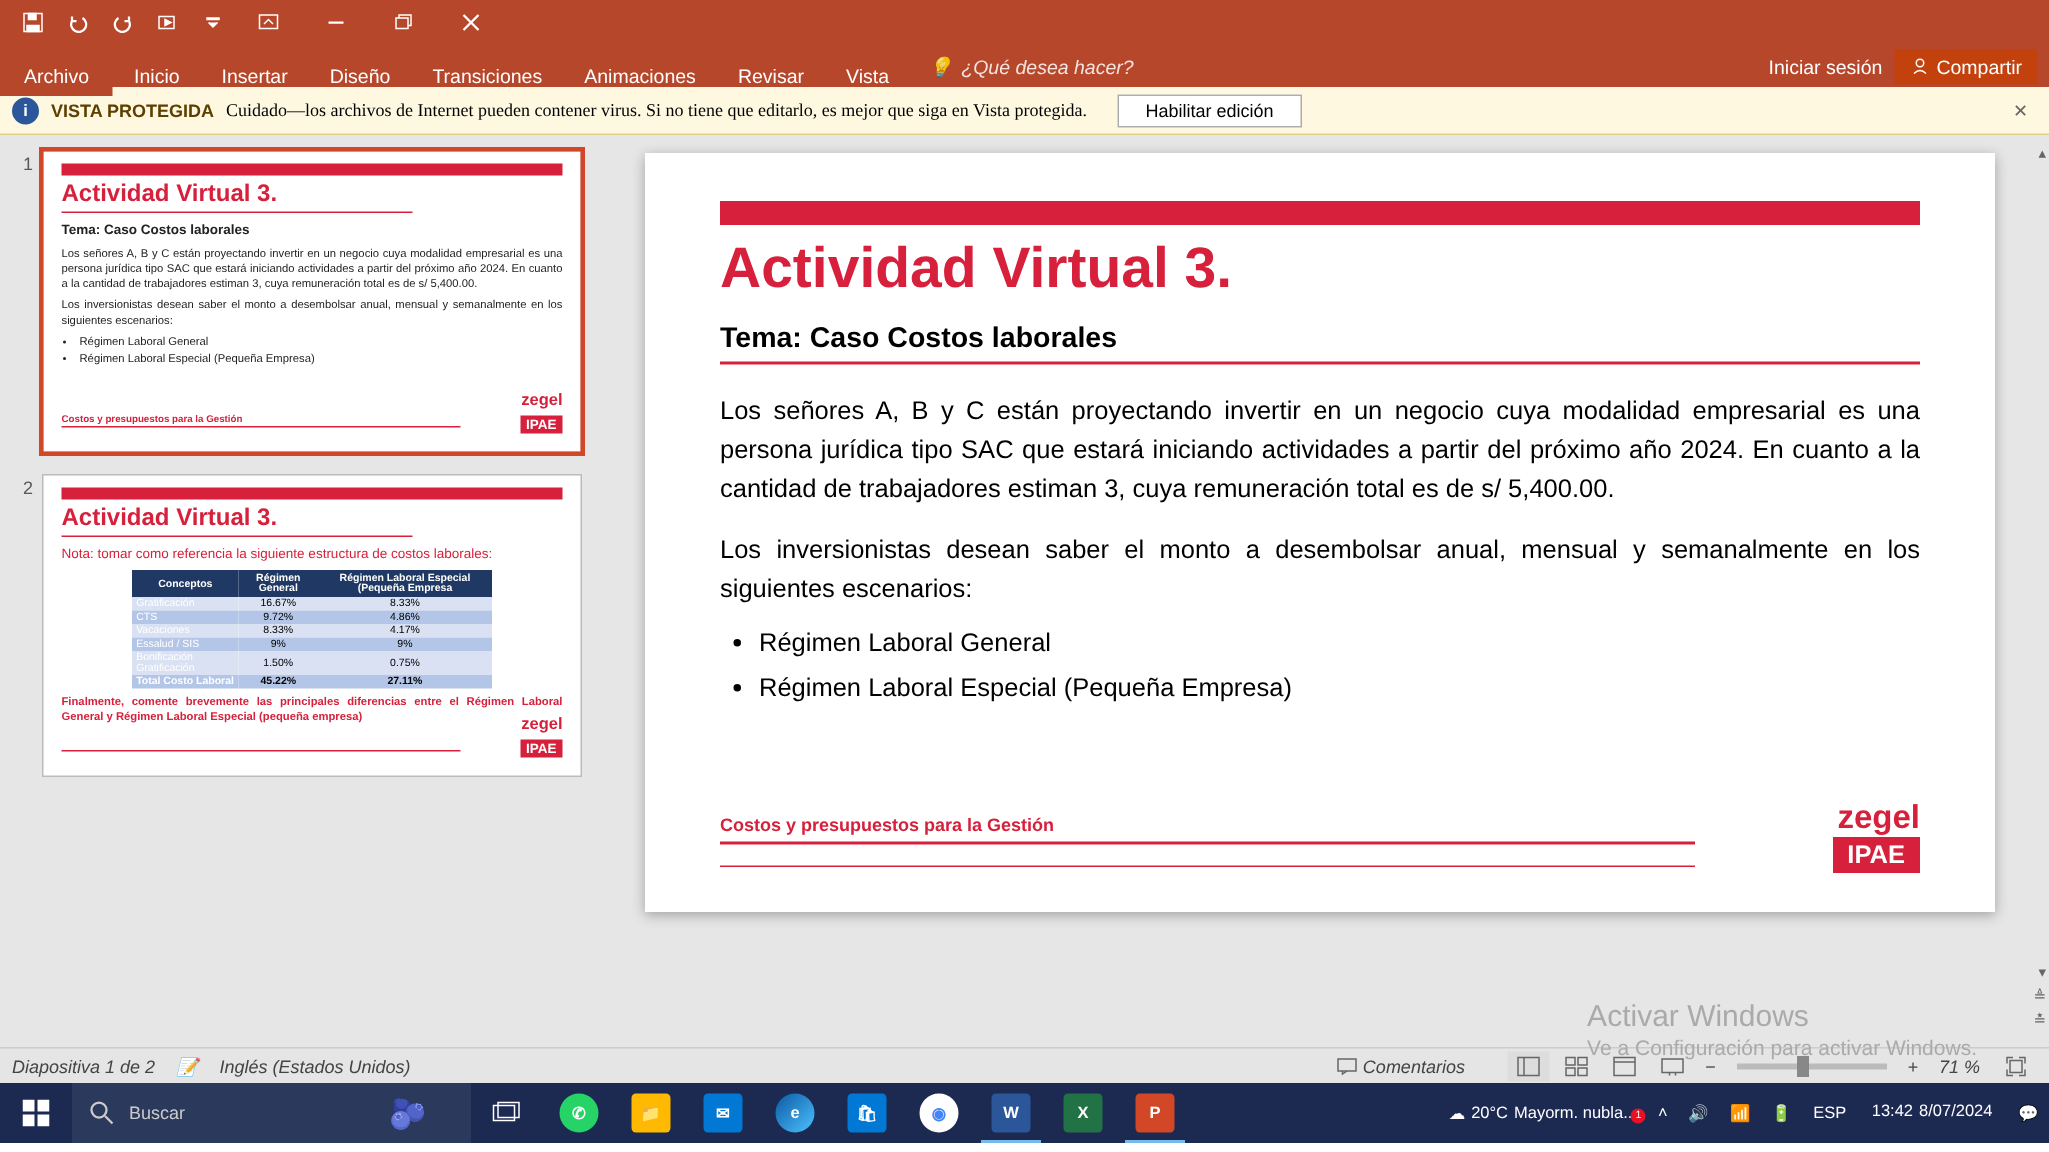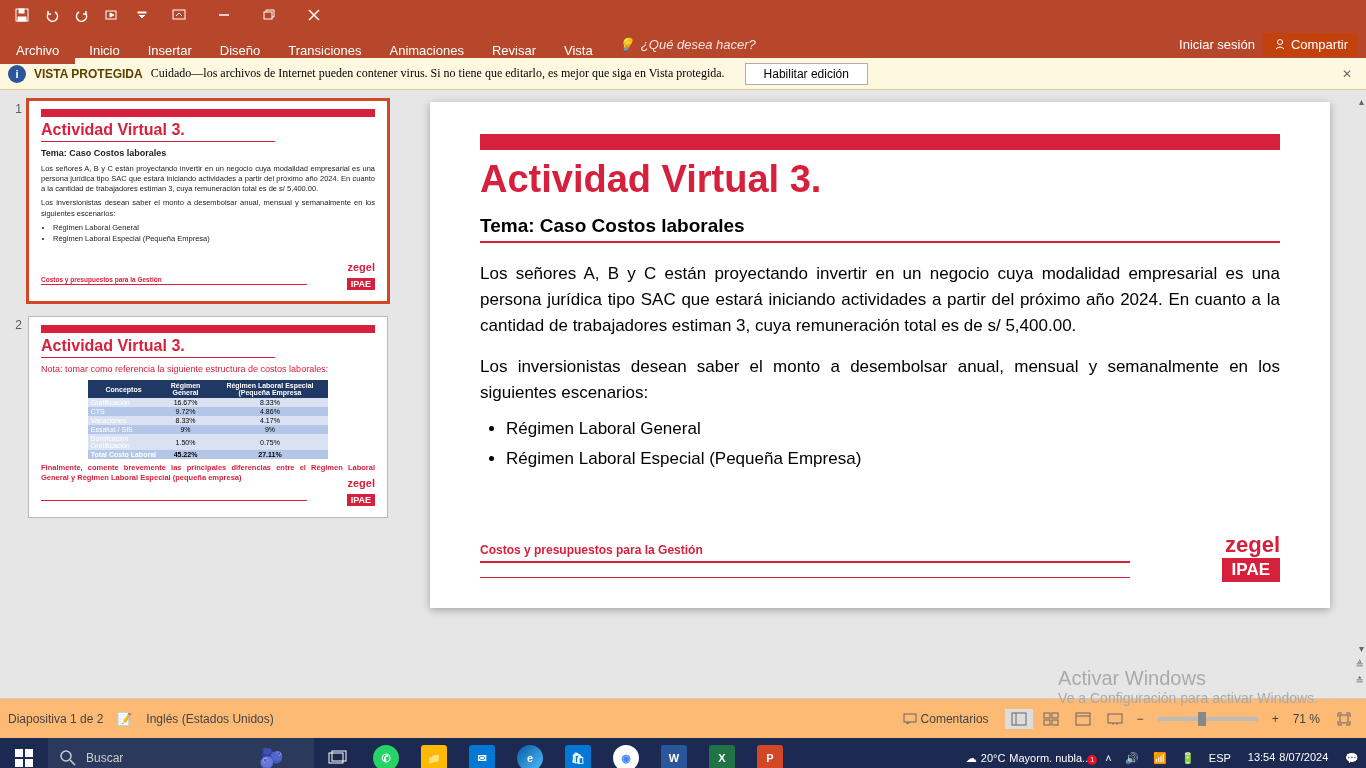--- a/index.html
+++ b/index.html
@@ -77,21 +77,21 @@
 .s-logo .z { color: #D6203C; font-weight: bold; font-size: 22px; line-height: 1; }
 .s-logo .i { background: #D6203C; color: #fff; font-weight: bold; font-size: 17px; padding: 2px 10px; display: inline-block; margin-top: 2px; }
 .s-footer { position: absolute; left: 50px; bottom: 30px; right: 200px; }
 .s-footer .ftext { color: #D6203C; font-size: 12px; font-weight: bold; }
 .s-footer .fline { height: 1.5px; background: #D6203C; margin-top: 4px; }
 .s-footer .fline2 { height: 1.5px; background: #D6203C; margin-top: 14px; }
 .canvas-right { width: 16px; background: #E6E6E6; position: relative; }
 .canvas-ctrl { position: absolute; right: 2px; font-size: 10px; color: #666; cursor: pointer; }
 
 
-.statusbar { height: 40px; background: #fdba74; border-top: 1px solid #ccc; display: flex; align-items: center; font-size: 12px; color: #444; padding: 0 8px; }
+.statusbar { height: 24px; background: #e5e5e5; border-top: 1px solid #ccc; display: flex; align-items: center; font-size: 12px; color: #444; padding: 0 8px; font-style: italic; }
 .status-left { display: flex; gap: 14px; align-items: center; }
 .status-right { margin-left: auto; display: flex; align-items: center; gap: 4px; }
 .view-btn { width: 28px; height: 20px; display: flex; align-items: center; justify-content: center; cursor: pointer; }
 .view-btn.active { background: #ddd; }
 .zoom-slider { width: 100px; height: 4px; background: #bbb; position: relative; margin: 0 6px; }
 .zoom-handle { width: 8px; height: 14px; background: #888; position: absolute; top: -5px; left: 40px; }
 .zoom-btn { padding: 0 4px; cursor: pointer; color: #444; }
 
 
 .activate { position: absolute; right: 48px; bottom: 62px; text-align: left; color: #aaa; font-size: 14px; }
@@ -328,21 +328,21 @@
   <div>Ve a Configuración para activar Windows.</div>
 </div>
 
 <div class="statusbar">
   <div class="status-left">
     <span>Diapositiva 1 de 2</span>
     <span>📝</span>
     <span>Inglés (Estados Unidos)</span>
   </div>
   <div class="status-right">
-    <span style="display:flex;align-items:center;gap:4px;margin-right:12px;">
+    <span style="display:flex;align-items:center;gap:4px;margin-right:24px;">
       <svg width="14" height="12">
           <rect x="1" y="1" width="12" height="8" fill="none" stroke="#666"></rect>
           <path d="M4 9 L4 11 L7 9" fill="none" stroke="#666"></path>
         </svg>
       <span>Comentarios</span>
     </span>
     <div class="view-btn active">
         <svg width="16" height="14">
           <rect x="1" y="1" width="14" height="12" fill="none" stroke="#666"></rect>
           <line x1="5" y1="1" x2="5" y2="13" stroke="#666"></line>
@@ -442,18 +442,18 @@
         <div class="dot">1</div>
       <span>20°C</span>
       <span>Mayorm. nubla...</span>
     </div>
     <div class="tray-item">˄</div>
     <div class="tray-item">🔊</div>
     <div class="tray-item">📶</div>
     <div class="tray-item">🔋</div>
     <div class="tray-item">ESP</div>
     <div class="tray-item datetime">
-      <div>13:54</div>
+      <div>13:42</div>
       <div>8/07/2024</div>
     </div>
     <div class="tray-item">💬</div>
   </div>
 </div>
 
 </body></html>

